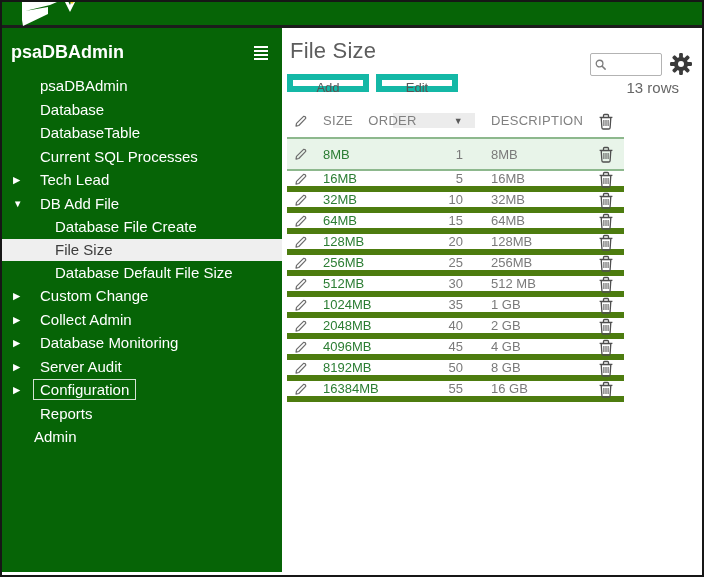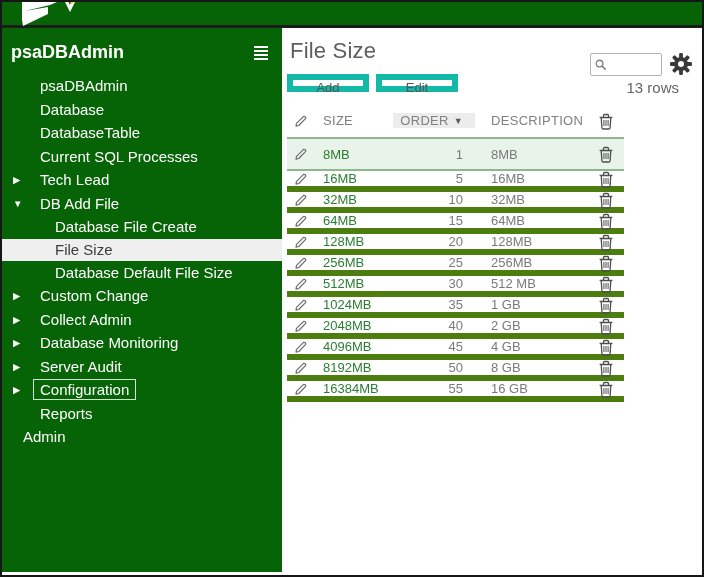--- a/index.html
+++ b/index.html
@@ -31,21 +31,21 @@
   .nav { margin-top:11px; }
   .nav-item {
     display:flex; align-items:center; height:23.5px;
     font-size:15px; color:#fff; cursor:pointer; white-space:nowrap;
   }
   .arrow { width:27px; flex:none; font-size:9.5px; color:#fff; line-height:1; }
   .arrow-collapsed .arrow::before { content:"▶"; }
   .arrow-expanded  .arrow::before { content:"▼"; }
   .lvl1 { padding-left:11px; }
   .lvl2 { padding-left:53px; }
-  .lvl0 { padding-left:21px;align-items:center; }
+  .lvl0 { padding-left:32px;align-items:center; }
   .nav-item.selected { background:#efefef; color:#3c3c3c; height:22px; }
   .nav-label.focused { border:1px solid #d4e2d4; padding:1px 6px; margin-left:-7px; }
 
   
   .main { flex:1; background:#fff; position:relative; padding:10px 0 0 5px; }
   .page-title { font-size:22px; color:#5d5d5d; letter-spacing:.2px; padding-left:3px; }
 
   .btn-row { display:flex; gap:7px; margin-top:10px; }
   .btn {
     width:82px; height:18px; background:#fff; border:6px solid #14b8a6;
@@ -62,21 +62,21 @@
   }
   .search-icon { position:absolute; left:4px; top:5px; pointer-events:none; }
   .gear-btn { margin-left:7px; cursor:pointer; display:flex; align-items:center; }
   .rows-count { font-size:15px; color:#666; margin-top:3px; margin-right:14px; }
 
   
   .table { margin-top:12px; width:337px; }
   .cell { flex:none; display:flex; align-items:center; font-size:13px; }
   .c-edit  { width:36px; padding-left:6px; }
   .c-size  { width:70px; color:#2b7d33; }
-  .c-order { width:82px; justify-content:flex-end; padding-right:12px; color:#7a7a7a; }
+  .c-order { width:82px; justify-content:flex-end; padding-right:12px; color:#7a7a7a;gap:32px; }
   .c-desc  { width:113px; padding-left:16px; color:#7a7a7a; }
   .c-del   { width:36px; justify-content:center; }
 
   .thead { display:flex; height:33px; align-items:center; }
   .thead .cell { color:#808080; letter-spacing:.3px; }
   .thead .c-size, .thead .c-desc { color:#808080; }
   .th-order-bg { background:#ececec; }
   .sort-arrow { font-size:9px; margin-left:5px; color:#5a5a5a; }
 
   .trow { display:flex; height:21px; border-bottom:6px solid #4d7c0f; background:#fff; }

